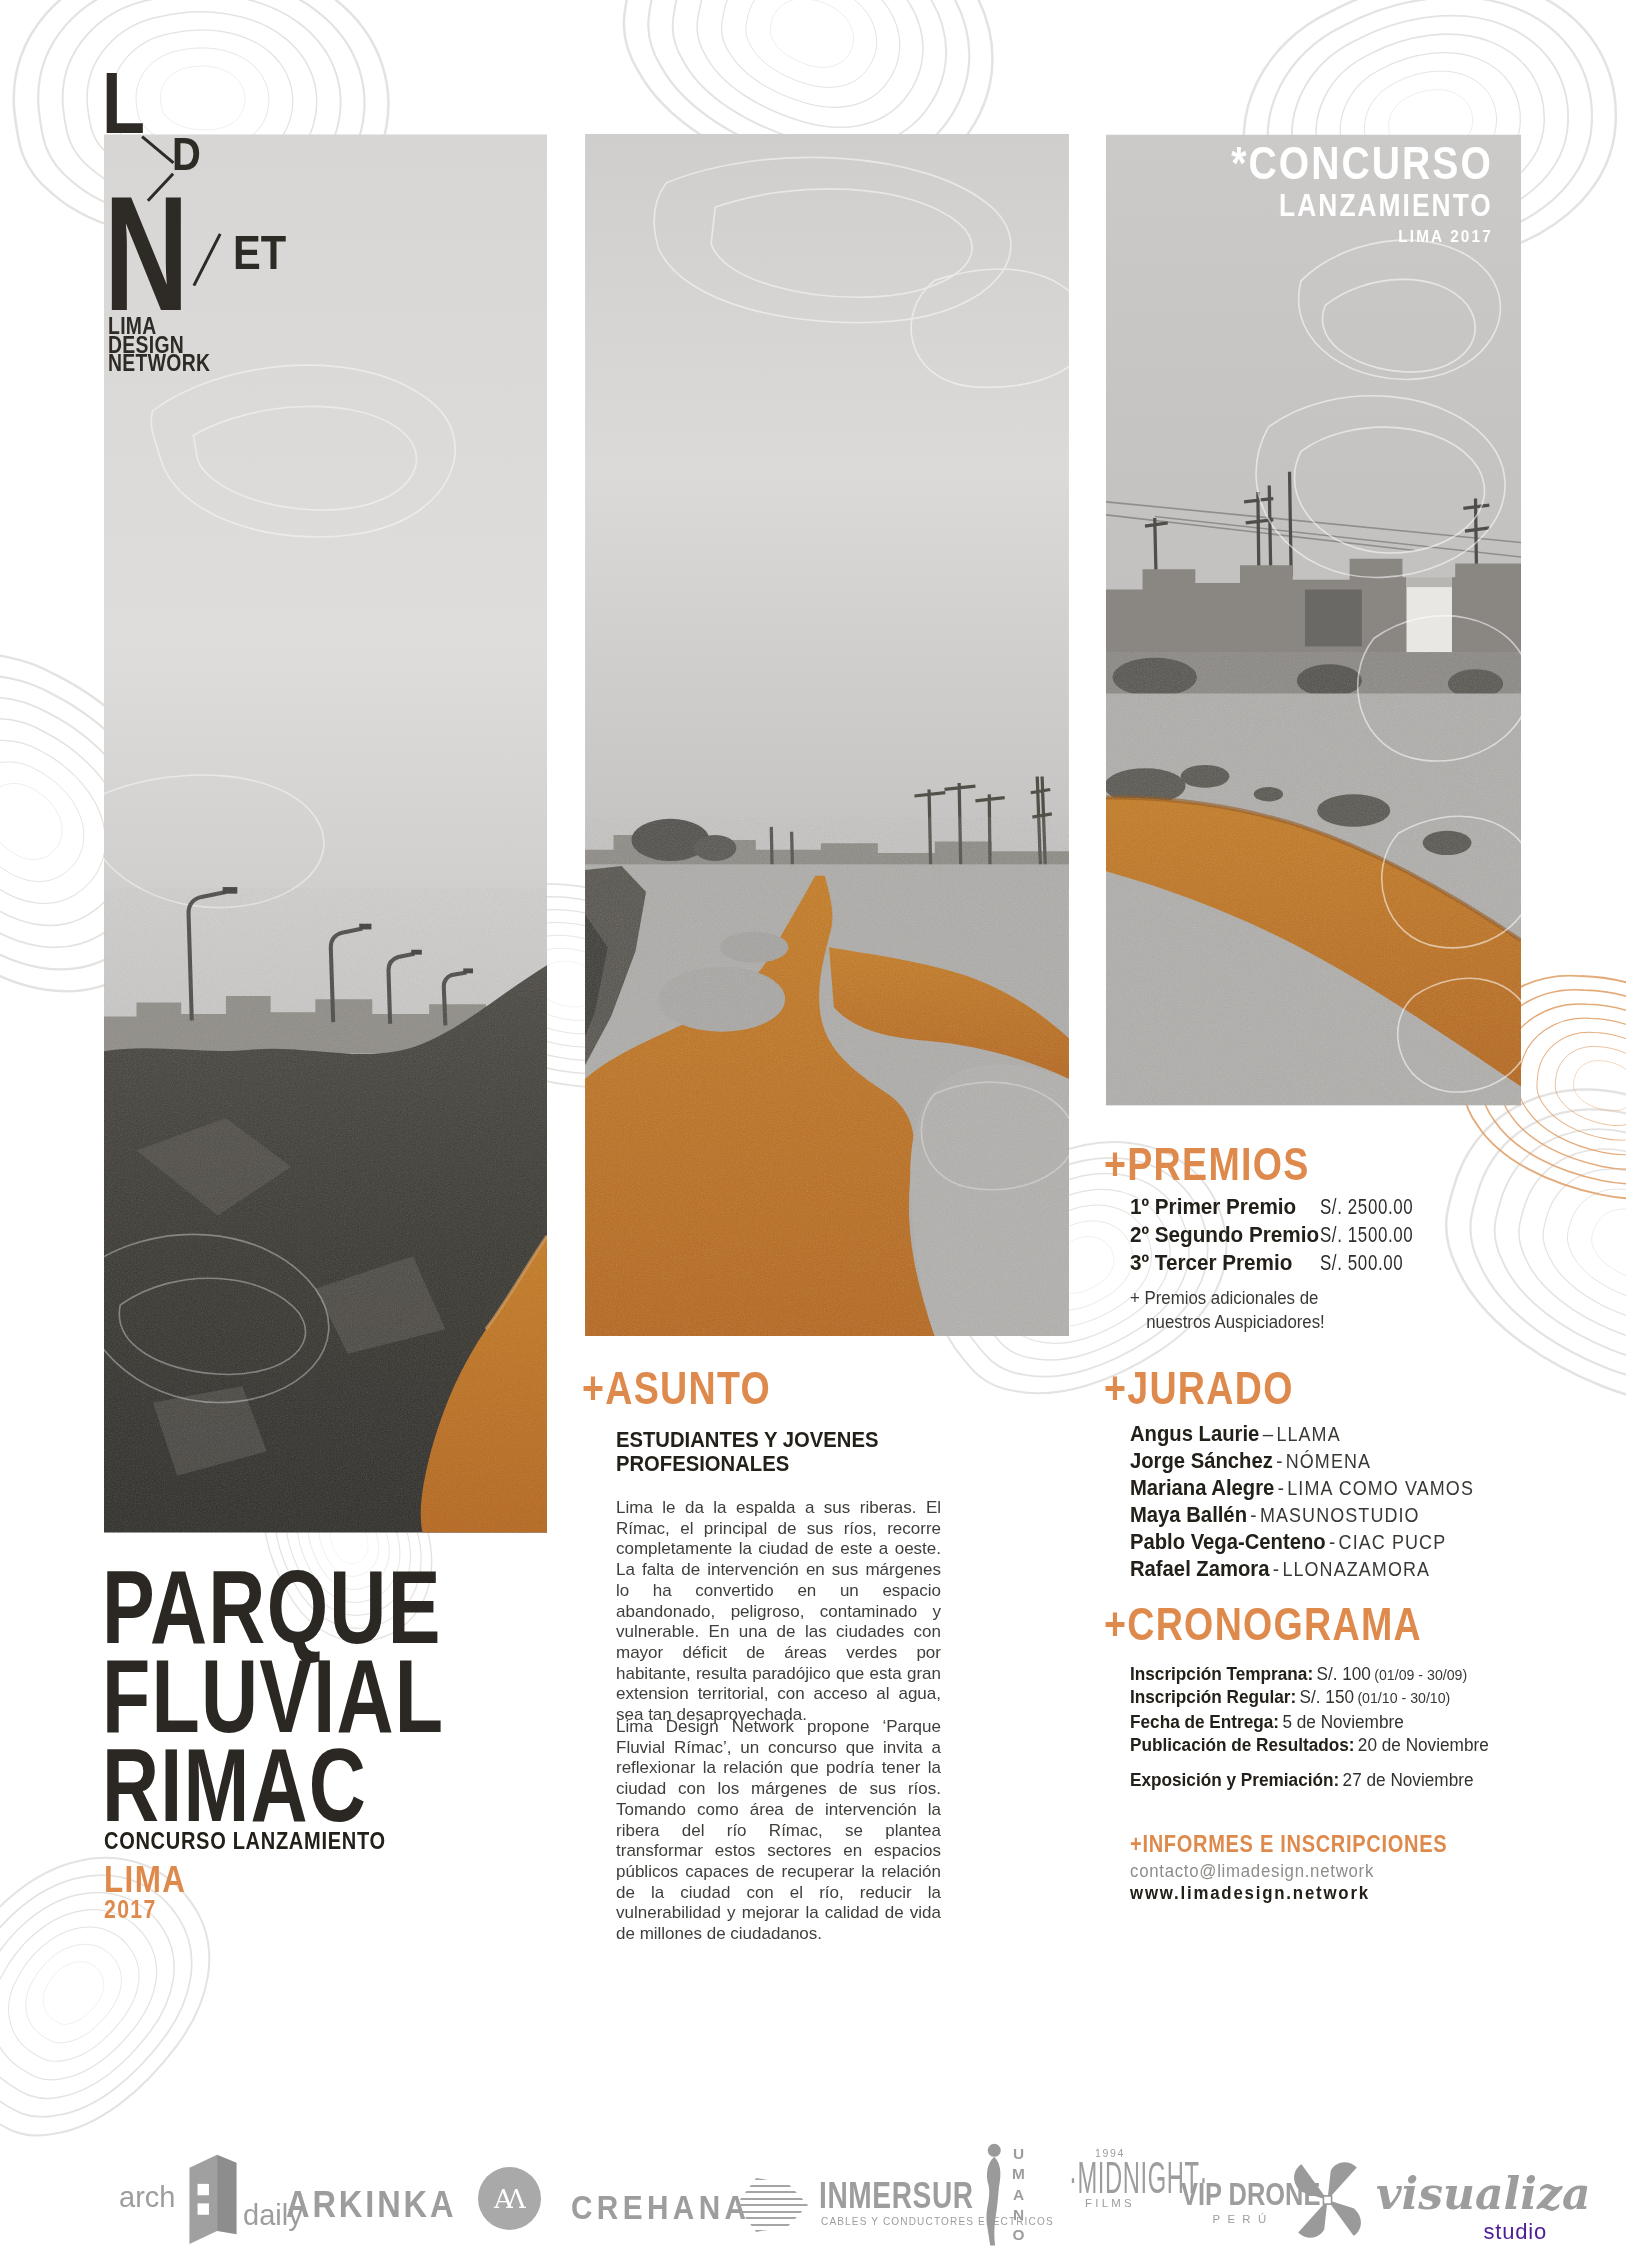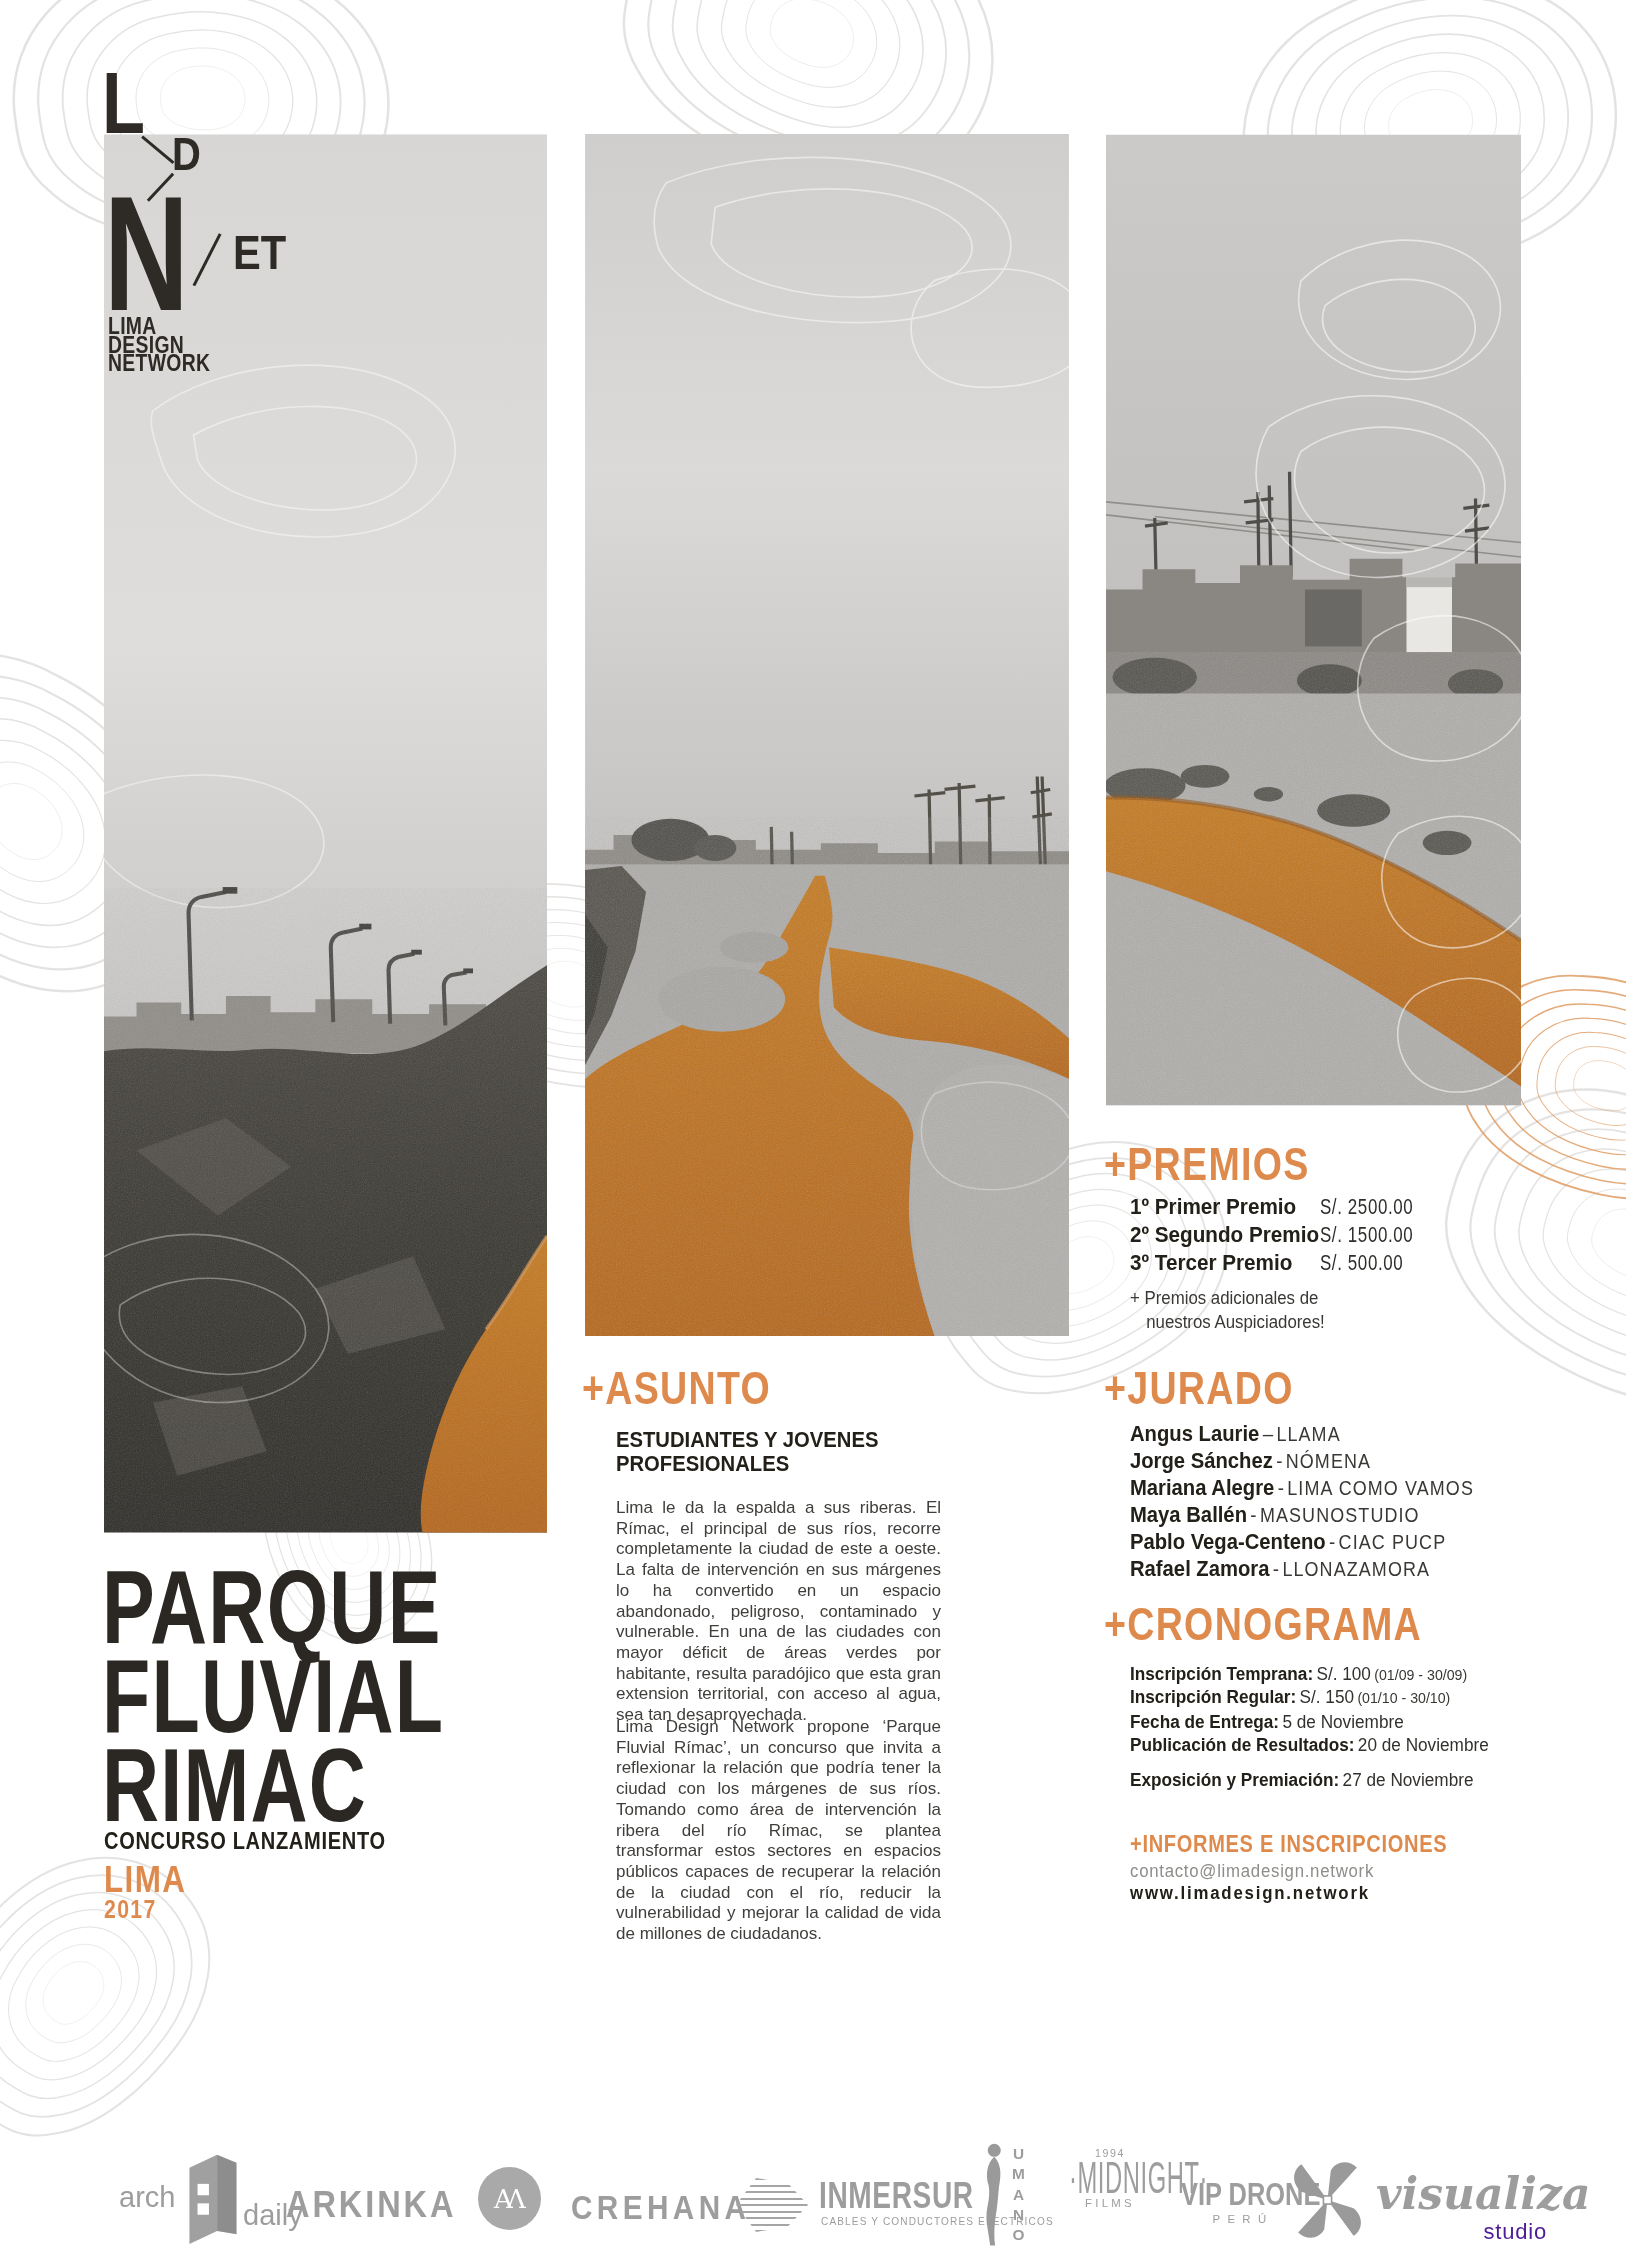--- a/index.html
+++ b/index.html
@@ -301,20 +301,25 @@
     <div class="abs ldn-letter" style="left:104px;top:172px;font-size:163px;transform:scaleX(.72);">N</div>
     <div class="abs diag" style="left:194px;top:284px;width:58px;transform:rotate(-63deg);"></div>
     <div class="abs ldn-letter" style="left:233px;top:228px;font-size:49px;transform:scaleX(.85);">ET</div>
     <div class="abs" style="left:108px;top:317px;">
       <div class="ldn-name">LIMA</div>
       <div class="ldn-name">DESIGN</div>
       <div class="ldn-name">NETWORK</div>
     </div>
   </div>
 
+  <div class="abs badge" style="right:133px;top:140px;">
+    <div class="b1">*CONCURSO</div>
+    <div class="b2">LANZAMIENTO</div>
+    <div class="b3">LIMA 2017</div>
+  </div>
 
   <div>
     <div class="abs sec-h" style="left:1104px;top:1140px;">+PREMIOS</div>
     <div class="abs" style="left:1130px;top:1194px;">
       <div class="prize-row">
         <span class="prize-label">1º Primer Premio</span>
         <span class="prize-value">S/. 2500.00</span>
       </div>
       <div class="prize-row">
         <span class="prize-label">2º Segundo Premio</span>

